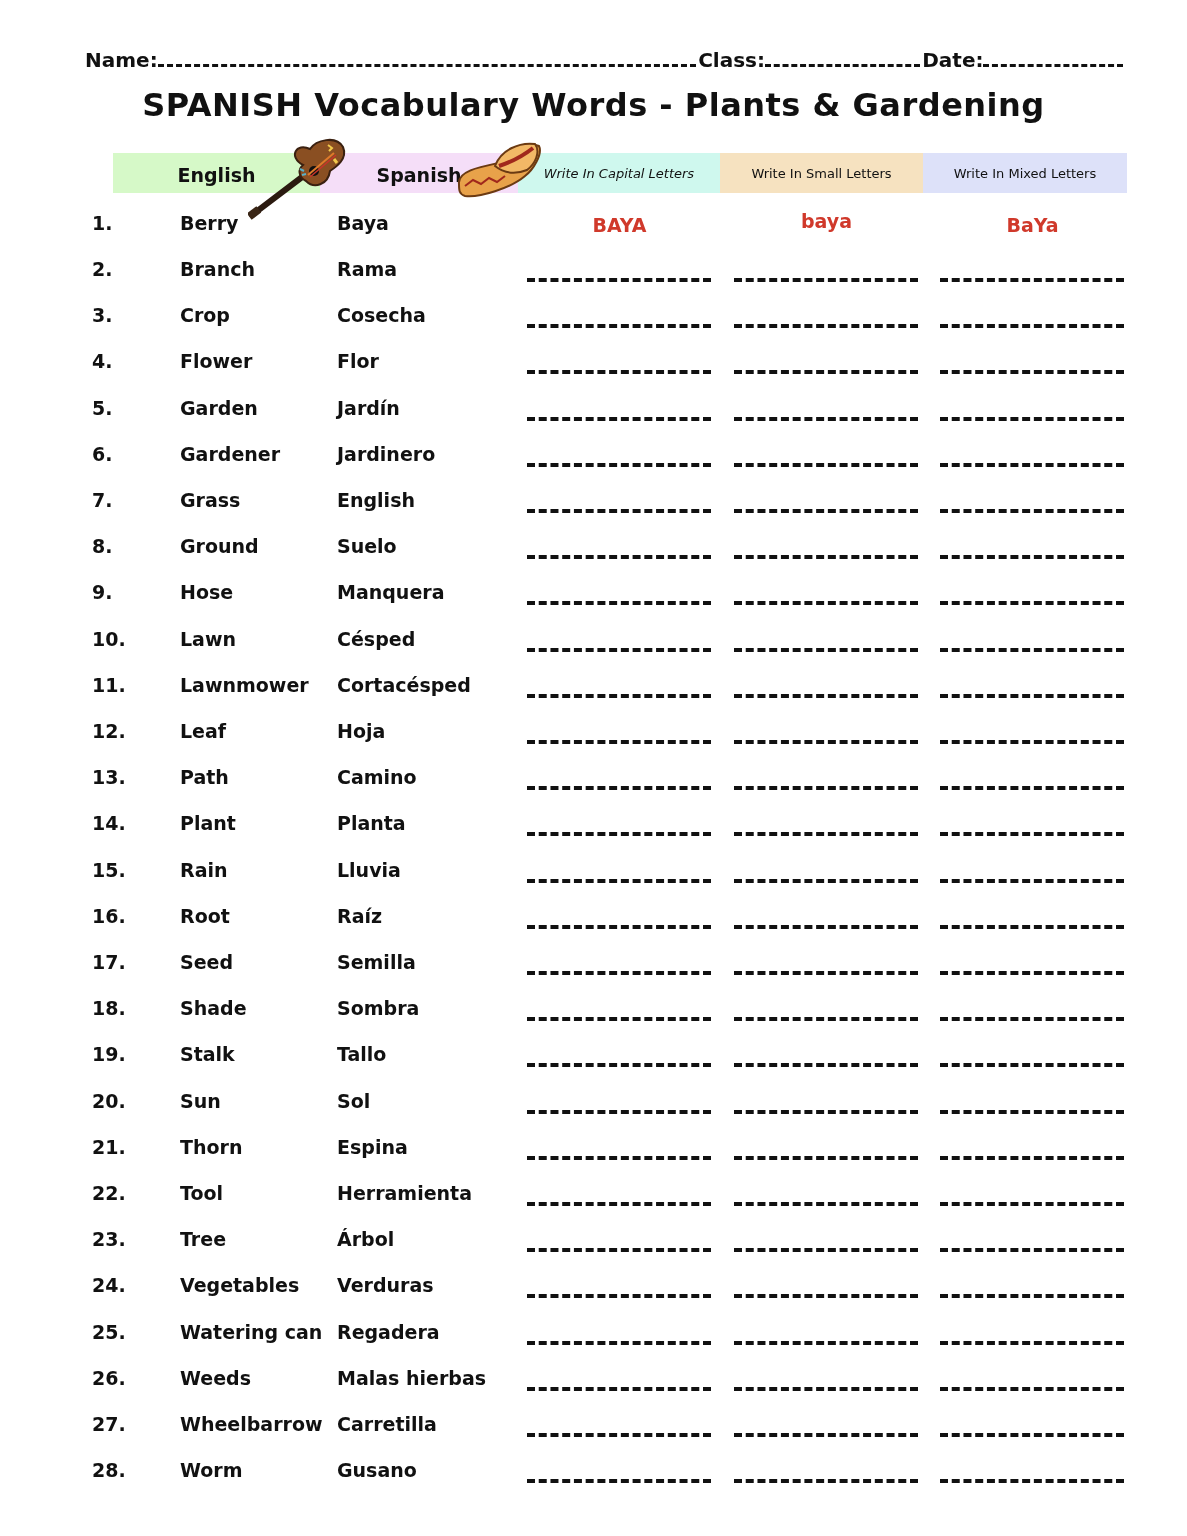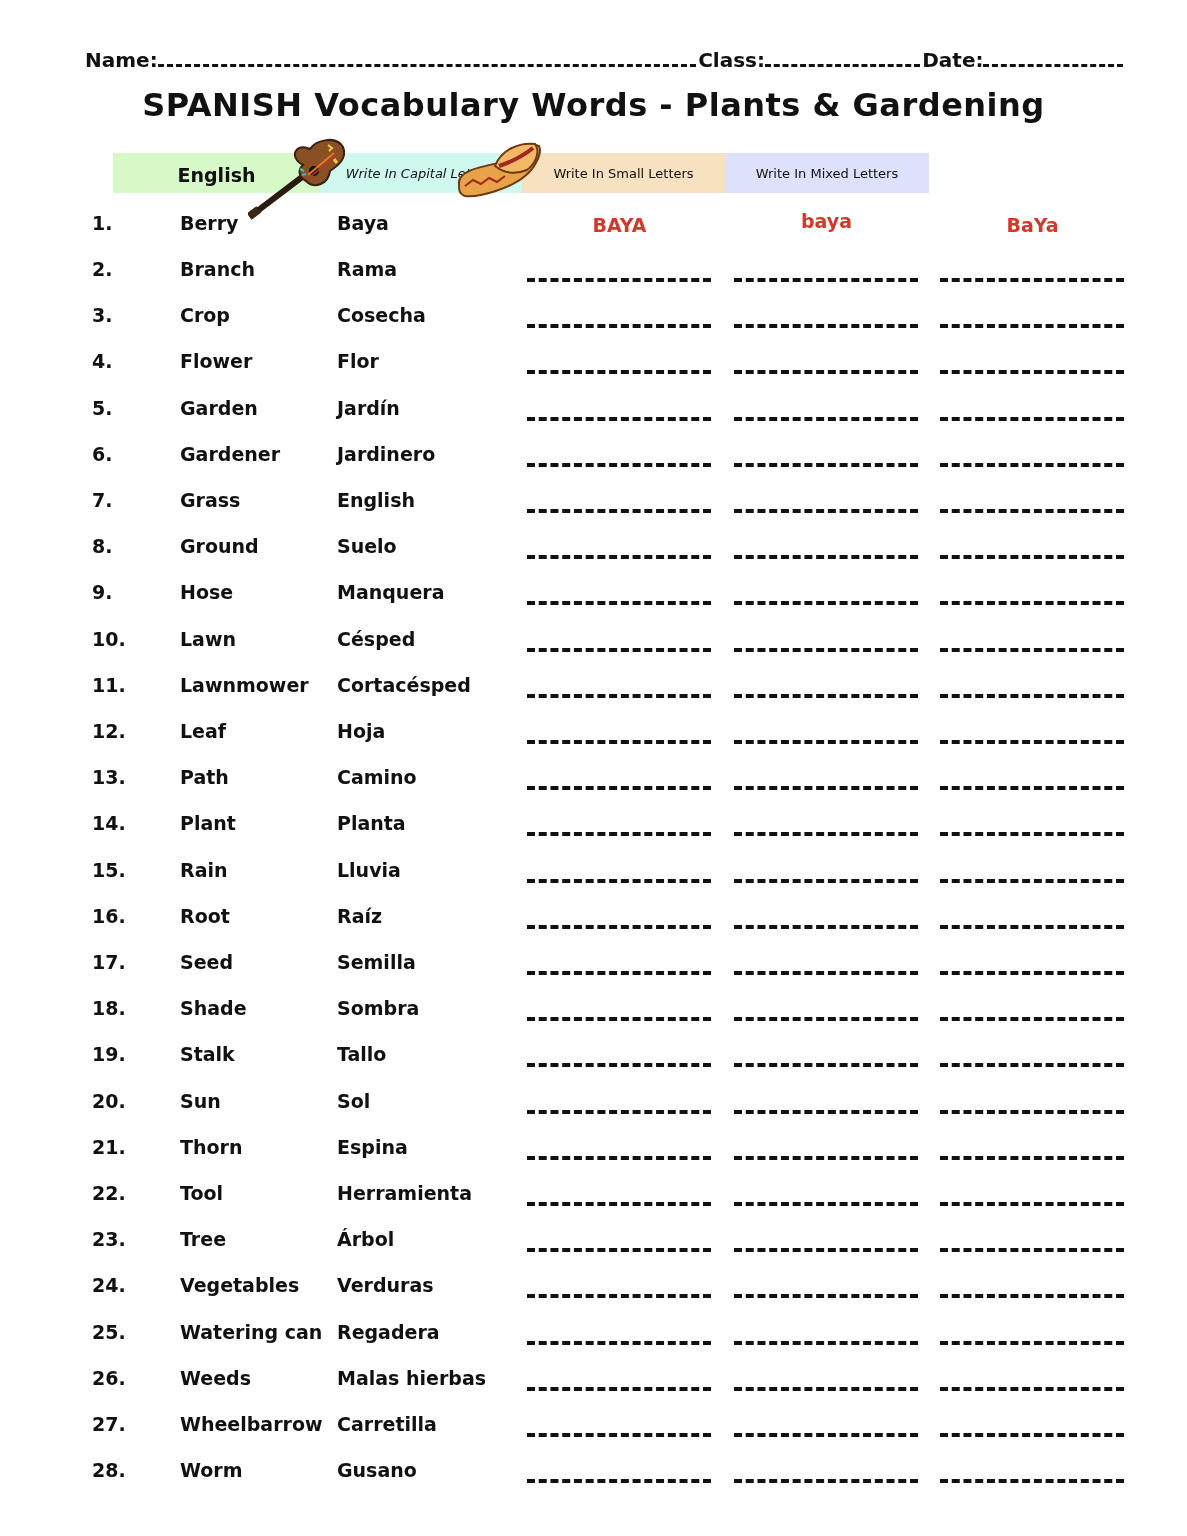--- a/index.html
+++ b/index.html
@@ -49,20 +49,21 @@
   <span class="lbl">Class:</span>
   <span class="blank" style="width:158px"></span>
   <span class="lbl">Date:</span>
   <span class="blank" style="width:142px"></span>
 </div>
 
 <div class="title">SPANISH Vocabulary Words - Plants &amp; Gardening</div>
 
 <div class="header">
   <div class="cell big c-eng">English</div>
+  <div class="cell big c-spa">Spanish</div>
   <div class="cell c-cap">Write In Capital Letters</div>
   <div class="cell c-sml">Write In Small Letters</div>
   <div class="cell c-mix">Write In Mixed Letters</div>
 </div>
 
 <svg class="guitar" viewBox="0 0 100 85">
   <line x1="4" y1="78" x2="62" y2="34" stroke="#2b1a10" stroke-width="6" stroke-linecap="round"></line>
   <rect x="0" y="72" width="12" height="8" fill="#3a2616" transform="rotate(-37 6 76)"></rect>
   <path d="M55 28 C40 20,48 5,62 12 C68 3,88 -2,95 10 C100 22,88 30,82 34 C80 48,66 52,58 44 C50 40,50 32,55 28 Z" fill="#8a4f22" stroke="#3a2010" stroke-width="2"></path>
   <circle cx="66" cy="34" r="5" fill="#111"></circle>

